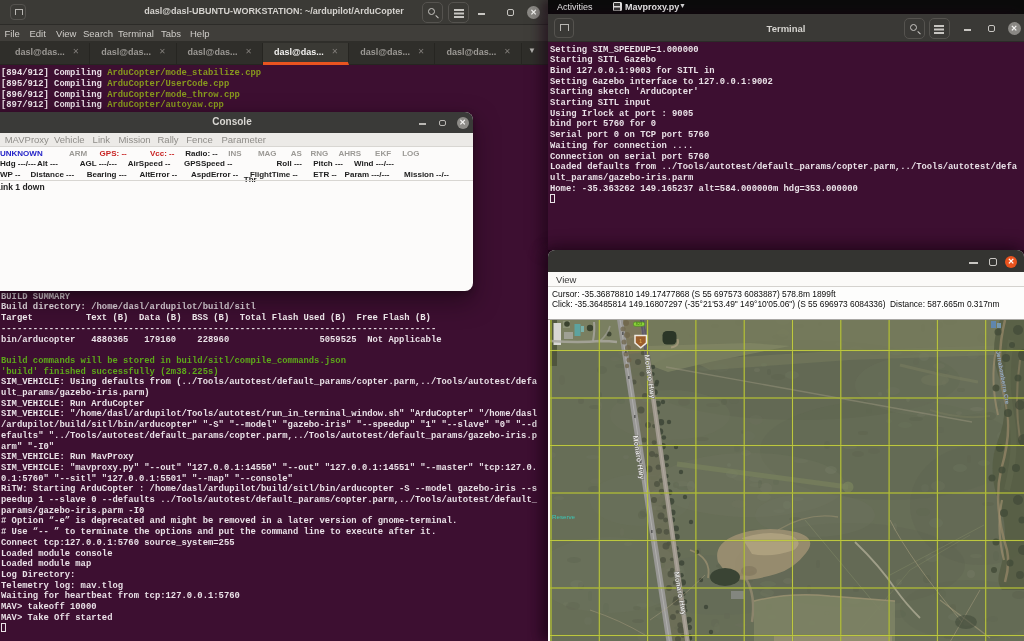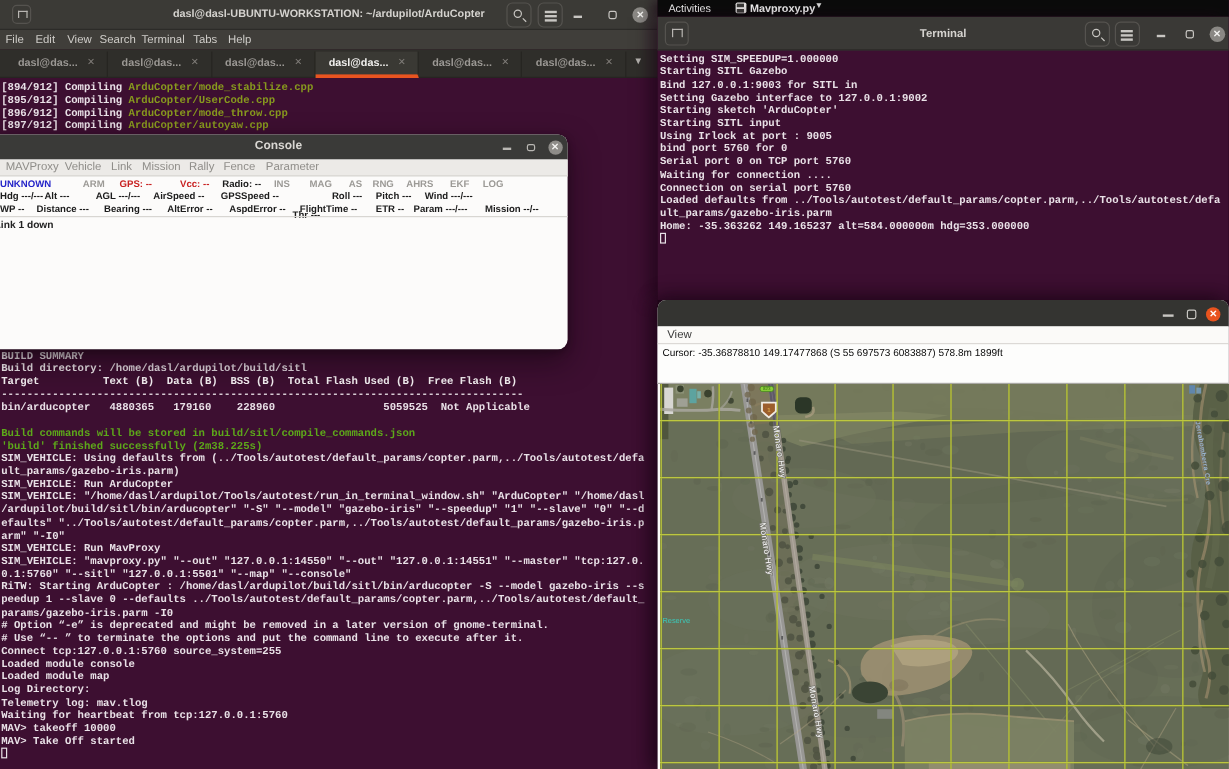--- a/index.html
+++ b/index.html
@@ -256,20 +256,21 @@
     <div id="map-title">
       <div class="wbtn-min" style="left:420.5px; top:12px;"></div>
       <div class="wbtn-max" style="left:441px; top:8px;"></div>
       <div class="wbtn-close" style="left:457px; top:6px; width:12px; height:12px; line-height:12px; font-size:8px; background:#e9531e; color:#fff;">✕</div>
     </div>
     <div id="map-view">
         <span>View</span>
       </div>
     <div id="map-status">
       <div style="top:2px;">Cursor: -35.36878810 149.17477868 (S 55 697573 6083887) 578.8m 1899ft</div>
+      <div style="top:12.3px;">Click: -35.36485814 149.16807297 (-35°21'53.49" 149°10'05.06") (S 55 696973 6084336)&nbsp; Distance: 587.665m 0.317nm</div>
     </div>
     <div id="mapsvg"><svg width="476" height="322" viewBox="0 0 476 322">
 <rect x="0" y="0" width="476" height="322" fill="#656c50"></rect>
 <ellipse cx="250" cy="60" rx="160" ry="40" fill="#585f45" opacity="0.35"></ellipse>
 <ellipse cx="340" cy="130" rx="130" ry="50" fill="#5b6248" opacity="0.32"></ellipse>
 <ellipse cx="200" cy="165" rx="95" ry="32" fill="#6f765a" opacity="0.35"></ellipse>
 <ellipse cx="300" cy="245" rx="115" ry="42" fill="#5a6147" opacity="0.32"></ellipse>
 <ellipse cx="120" cy="95" rx="60" ry="25" fill="#6c7357" opacity="0.35"></ellipse>
 <ellipse cx="430" cy="185" rx="70" ry="60" fill="#595f46" opacity="0.32"></ellipse>
 <ellipse cx="265" cy="195" rx="60" ry="22" fill="#6d7458" opacity="0.35"></ellipse>

